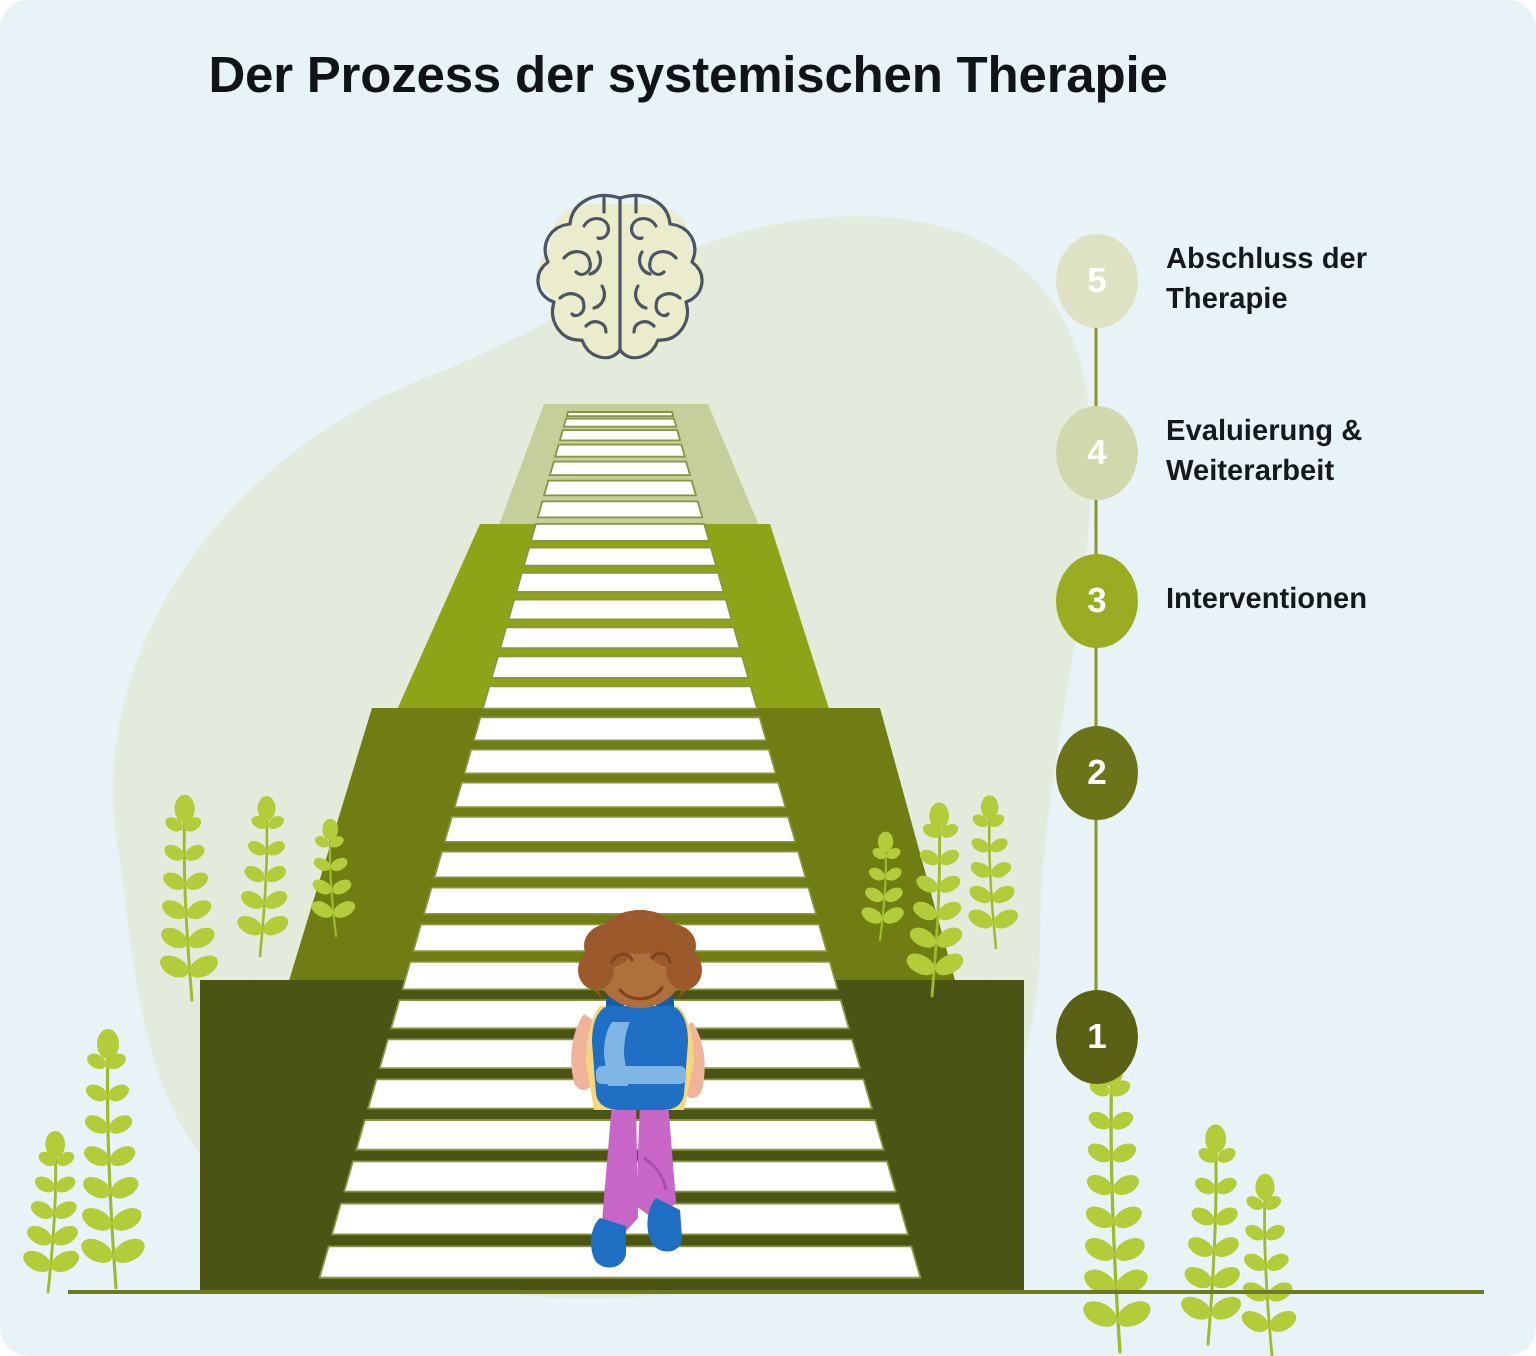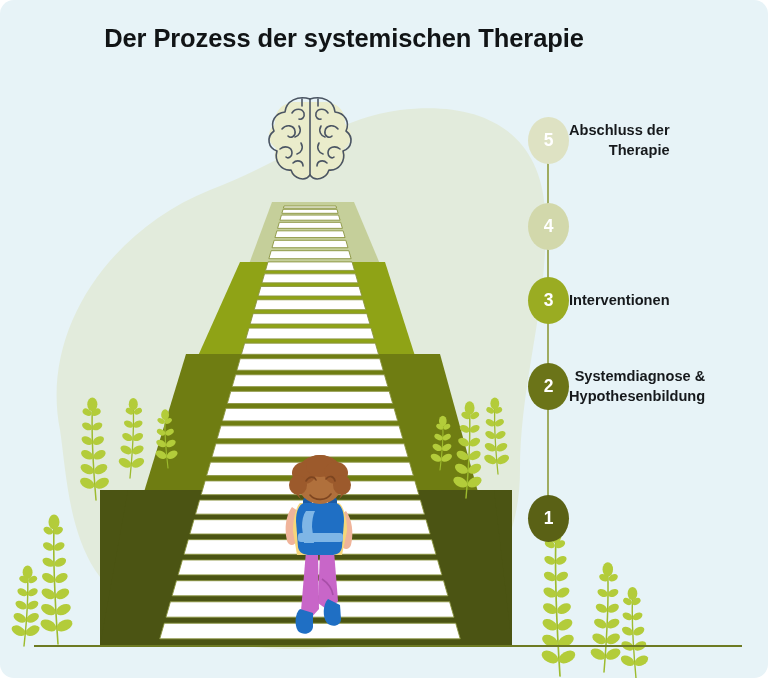--- a/index.html
+++ b/index.html
@@ -62,26 +62,26 @@
     border-radius: 21px / 24px;
     display: flex;
     align-items: center;
     justify-content: center;
     color: #ffffff;
     font-size: 17.5px;
     font-weight: bold;
     flex: 0 0 auto;
   }
   .step-label {
+    margin-left: 14px;
     font-size: 14.6px;
     font-weight: bold;
     color: #16191c;
     line-height: 1.38;
     white-space: pre-line;
-    text-align: right;
   }
 </style>
 </head>
 <body>
 
 <div id="canvas" style="background: rgb(231, 243, 247);">
 
   <svg id="art" viewBox="0 0 768 678">
     <defs>
       <clipPath id="clipCanvas">
@@ -389,29 +389,29 @@
   </svg>
 
   <div class="title">Der Prozess der systemischen Therapie</div>
 
   <div class="steps">
       <div class="step" style="top: 490px;">
         <div class="step-circle" style="background: rgb(90, 97, 21);">1</div>
       </div>
       <div class="step" style="top: 358px;">
         <div class="step-circle" style="background: rgb(107, 116, 24);">2</div>
-        <div class="step-label">Systemdiagnose &amp;
-Hypothesenbildung</div>
       </div>
       <div class="step" style="top: 272px;">
         <div class="step-circle" style="background: rgb(154, 172, 34);">3</div>
         <div class="step-label">Interventionen</div>
       </div>
       <div class="step" style="top: 198px;">
         <div class="step-circle" style="background: rgb(210, 216, 171);">4</div>
+        <div class="step-label">Evaluierung &amp;
+Weiterarbeit</div>
       </div>
       <div class="step" style="top: 112px;">
         <div class="step-circle" style="background: rgb(222, 226, 195);">5</div>
         <div class="step-label">Abschluss der
 Therapie</div>
       </div>
     </div>
 
 </div>
 

